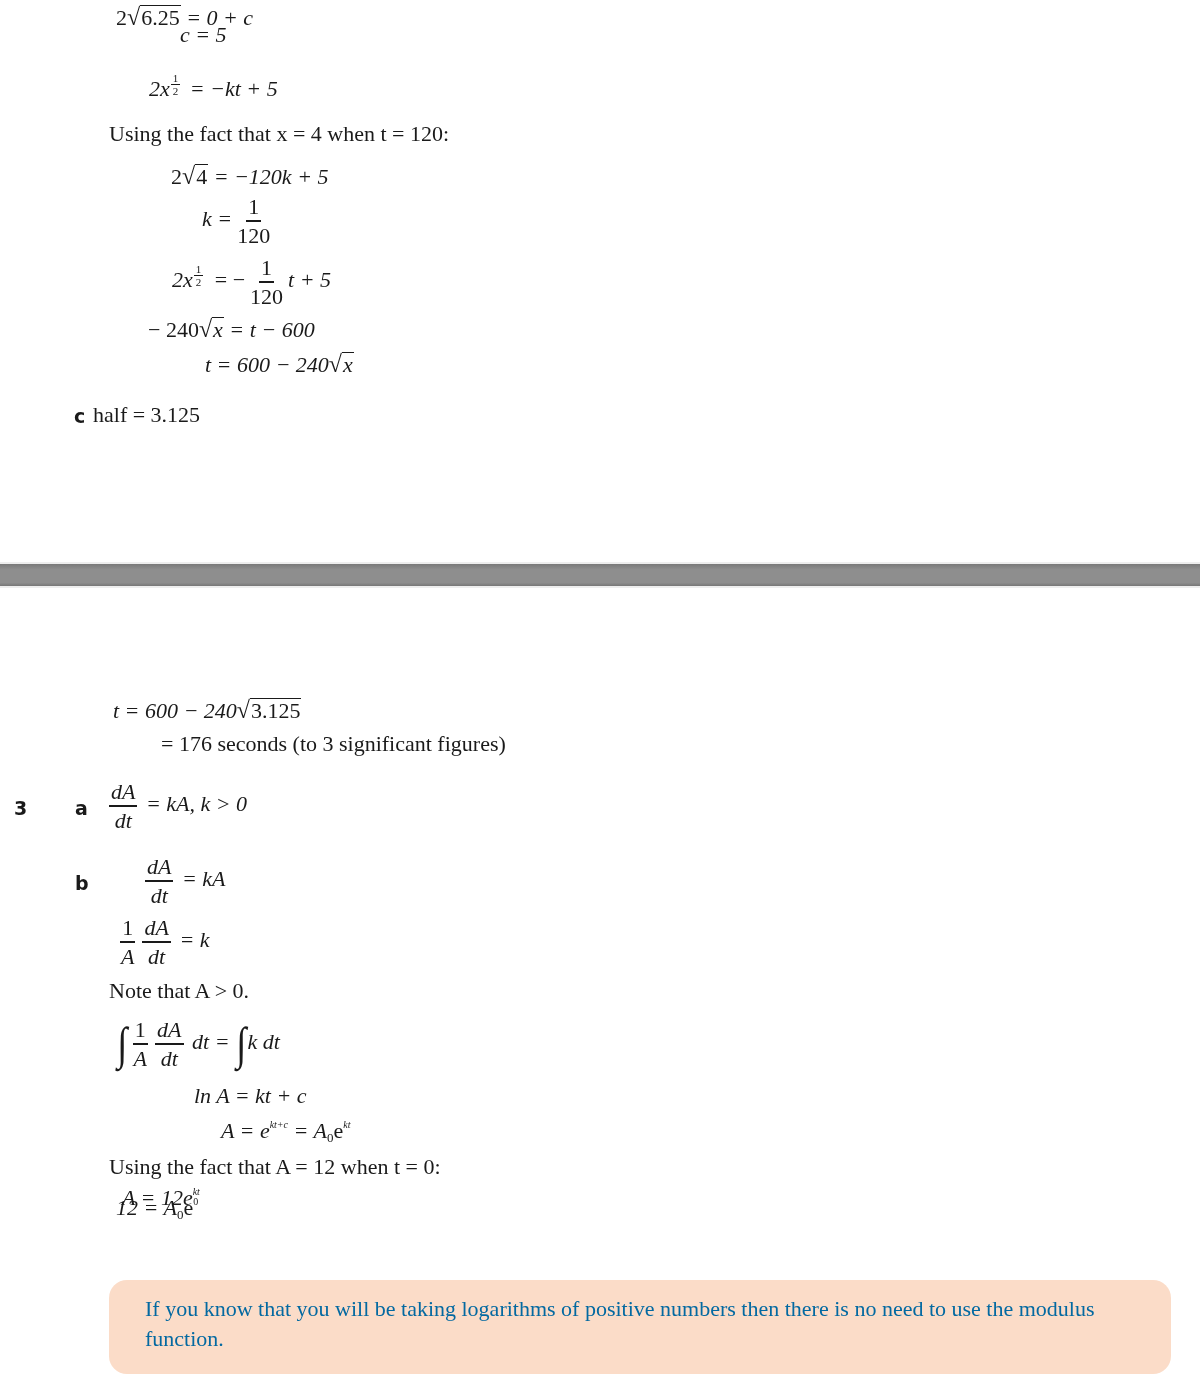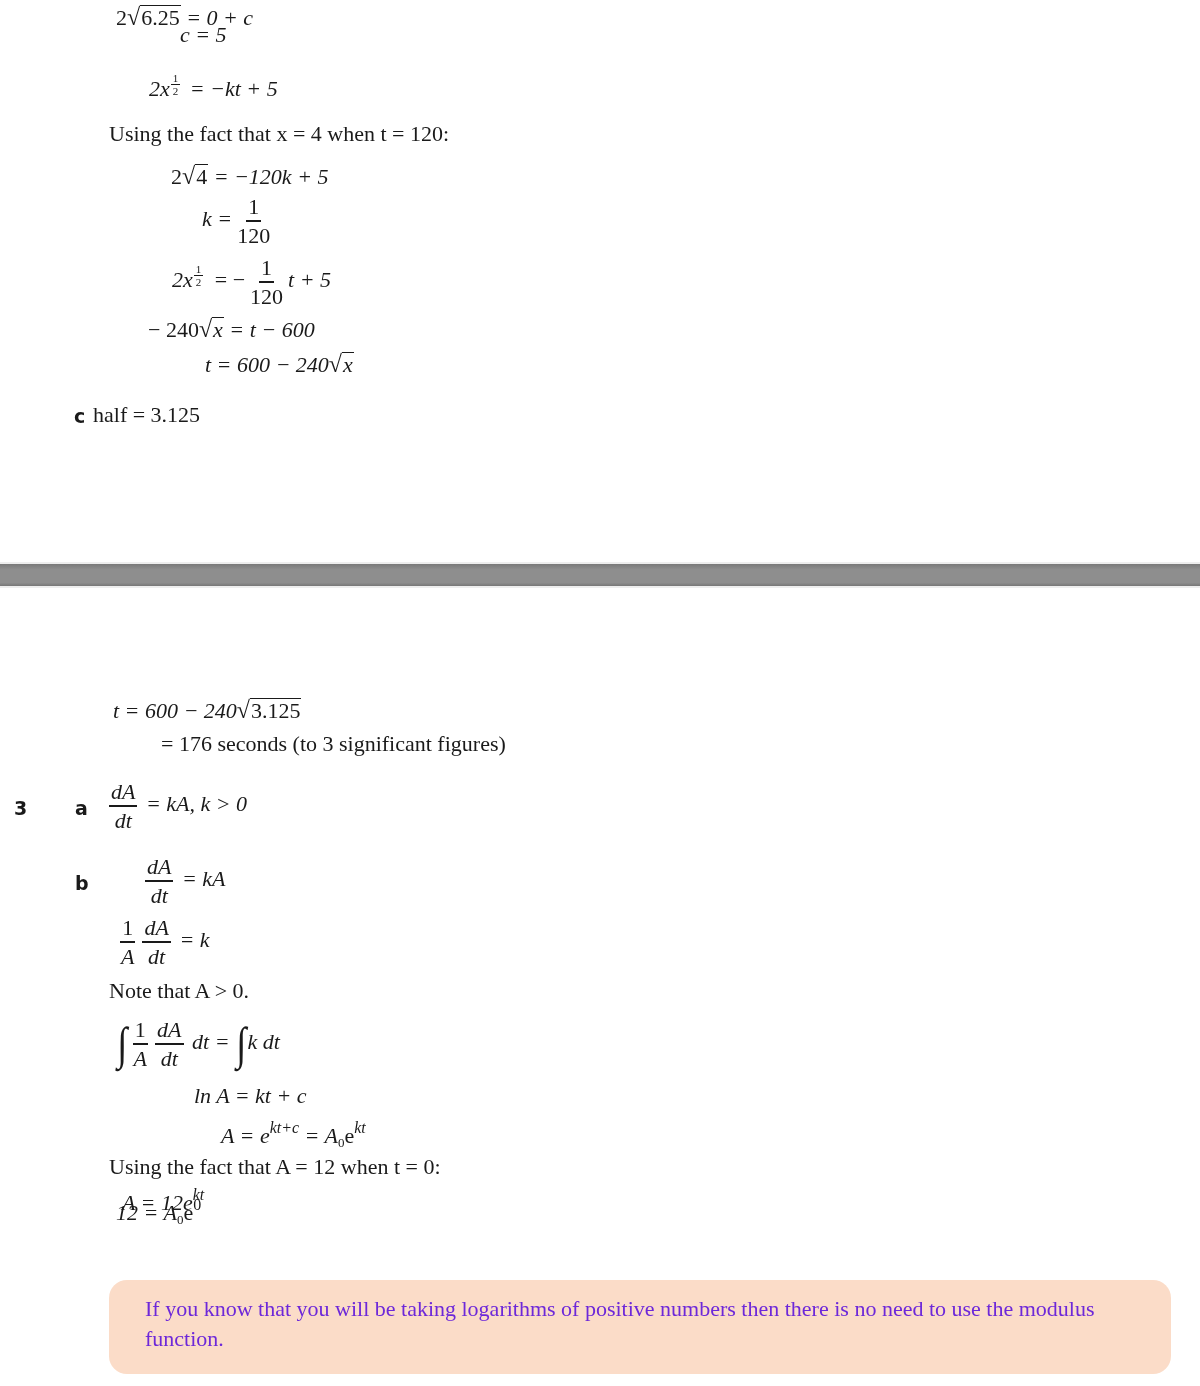--- a/index.html
+++ b/index.html
@@ -10,32 +10,32 @@
   .it { font-style:italic; }
   .lbl { font-family:"DejaVu Sans", sans-serif; font-size:19px; }
   .lbl.b { font-weight:bold; }
   .txt { font-family:"Liberation Serif", serif; font-size:22px; }
   .frac { display:inline-flex; flex-direction:column; align-items:center; vertical-align:middle; margin:0 3px; }
   .frac .num { padding:0 2px 2px; border-bottom:2px solid #1a1a1a; line-height:1.05; }
   .frac .den { padding:2px 2px 0; line-height:1.05;text-align:center; }
   .sqrt { display:inline-flex; align-items:flex-end; }
   .sqrt .rad { font-size:24px; line-height:1; }
   .sqrt .arg { border-top:1.6px solid #1a1a1a; padding:1px 1px 0; line-height:1; }
-  sup.s { font-size:16px; vertical-align:10px; }
+  sup.s { font-size:10px; vertical-align:10px; }
   sub.s { font-size:13px; vertical-align:-4px; }
   .expfrac { display:inline-flex; flex-direction:column; align-items:center; font-size:11px; vertical-align:14px; line-height:1.1; margin-left:1px; }
   .expfrac .n { border-bottom:1.4px solid #1a1a1a; padding:0 2px; }
   .divider { position:absolute; left:0; top:558px; width:1200px; height:28px; background:#ffffff; }
   .divider .bar { position:absolute; left:0; top:4px; width:1200px; height:22px;
                   background:linear-gradient(#7a7a7a, #8e8e8e 25%, #8e8e8e 85%, #777); 
                   border-top:2px solid #eeeeee; border-bottom:2px solid #eeeeee; box-sizing:content-box; }
   .integral { font-size:46px; line-height:1; vertical-align:middle; font-style:italic; display:inline-block; transform:scaleX(0.8); }
   .note { position:absolute; left:109px; top:1280px; width:1062px; height:94px; background:#fbdcc8;
           border-radius:18px; box-sizing:border-box; padding:14px 20px 0 36px;
-          font-family:"Liberation Serif", serif; font-size:22px; line-height:30px; color:#6d28d9; }
+          font-family:"Liberation Serif", serif; font-size:22px; line-height:30px; color:#0369a1; }
 </style>
 </head>
 <body>
 
 <div class="abs m" style="left:116px;top:5px;">
   <span>2</span><span class="sqrt">
       <span class="rad">√</span>
       <span class="arg">6.25</span>
     </span>
   <span class="it">= 0 + c</span>

